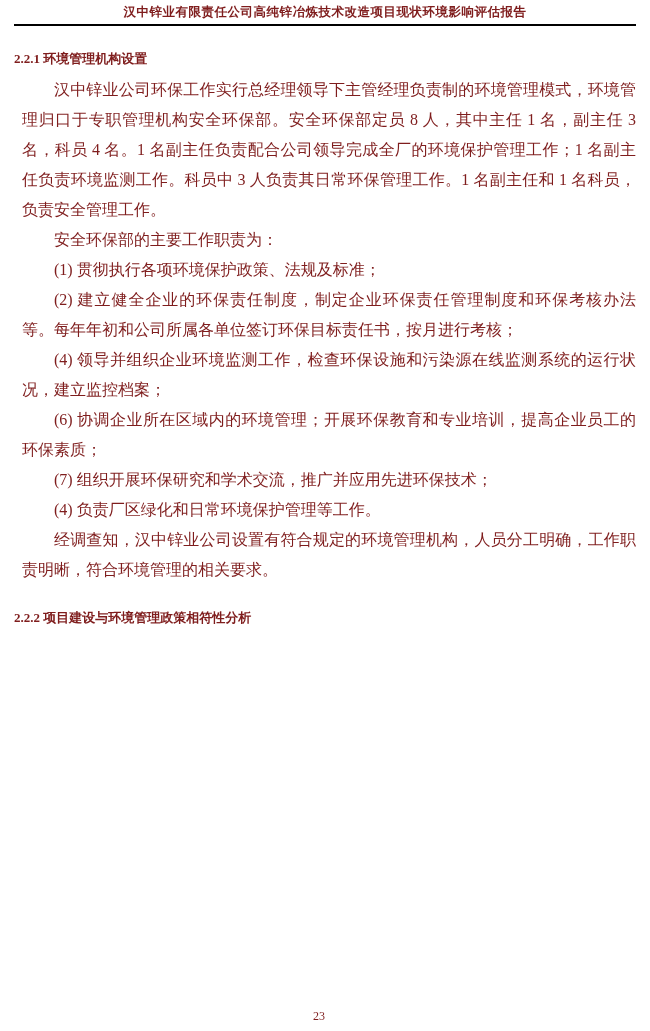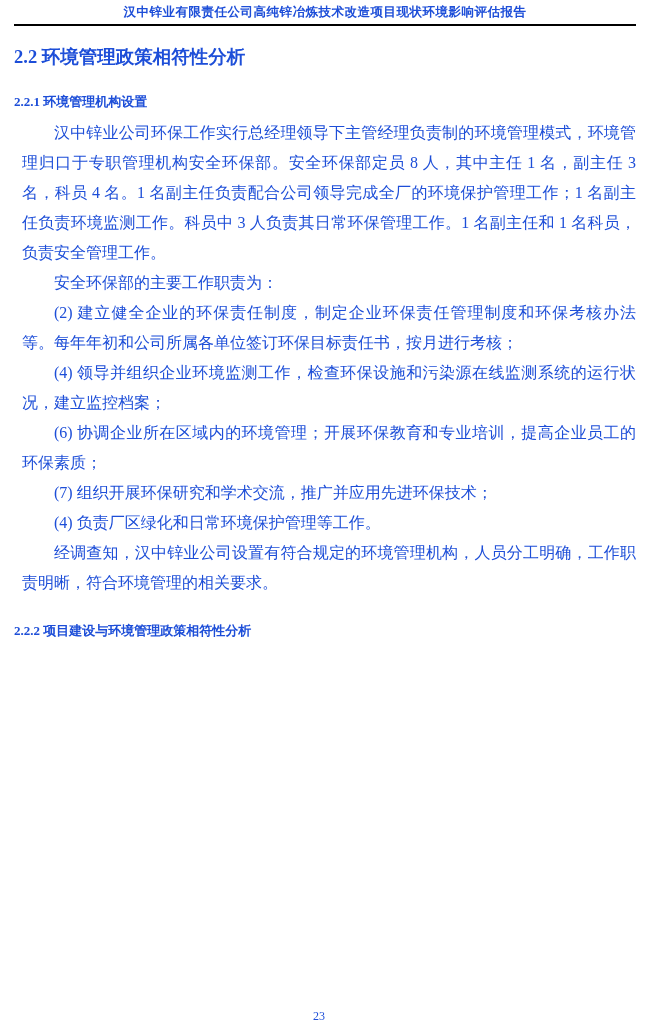--- a/index.html
+++ b/index.html
@@ -9,21 +9,21 @@
   }
   .page {
     position: relative;
     width: 650px;
     height: 1031px;
     margin: 0 auto;
     background: #ffffff;
     box-sizing: border-box;
     padding: 5px 14px 0 14px;
     font-family: "Liberation Serif", "DejaVu Serif", serif;
-    color: #1d4ed8;
+    color: #7f1d1d;
     overflow: hidden;
   }
   .page-header {
     text-align: center;
     font-size: 12.5px;
     font-weight: bold;
     letter-spacing: 0.5px;
     padding-bottom: 4px;
     border-bottom: 2px solid #000000;
     line-height: 15px;
@@ -76,28 +76,28 @@
 
 <div class="page">
 
   <header class="page-header">
     <span>汉中锌业有限责任公司高纯锌冶炼技术改造项目现状环境影响评估报告</span>
   </header>
 
   <main class="doc-body">
 
 
-    <h1 class="h-section">2.2 环境管理政策相符性分析</h1>
 
     <h2 class="h-subsection">2.2.1 环境管理机构设置</h2>
 
     <p class="para indent first-after-heading">汉中锌业公司环保工作实行总经理领导下主管经理负责制的环境管理模式，环境管理归口于专职管理机构安全环保部。安全环保部定员 8 人，其中主任 1 名，副主任 3 名，科员 4 名。1 名副主任负责配合公司领导完成全厂的环境保护管理工作；1 名副主任负责环境监测工作。科员中 3 人负责其日常环保管理工作。1 名副主任和 1 名科员，负责安全管理工作。</p>
 
     <p class="para indent">安全环保部的主要工作职责为：</p>
 
+    <p class="para indent">(1) 贯彻执行各项环境保护政策、法规及标准；</p>
     <p class="para indent">(2) 建立健全企业的环保责任制度，制定企业环保责任管理制度和环保考核办法等。每年年初和公司所属各单位签订环保目标责任书，按月进行考核；</p>
     <p class="para indent">(4) 领导并组织企业环境监测工作，检查环保设施和污染源在线监测系统的运行状况，建立监控档案；</p>
     <p class="para indent">(6) 协调企业所在区域内的环境管理；开展环保教育和专业培训，提高企业员工的环保素质；</p>
     <p class="para indent">(7) 组织开展环保研究和学术交流，推广并应用先进环保技术；</p>
     <p class="para indent">(4) 负责厂区绿化和日常环境保护管理等工作。</p>
 
     <p class="para indent">经调查知，汉中锌业公司设置有符合规定的环境管理机构，人员分工明确，工作职责明晰，符合环境管理的相关要求。</p>
 
     <h2 class="h-subsection">2.2.2 项目建设与环境管理政策相符性分析</h2>
 

